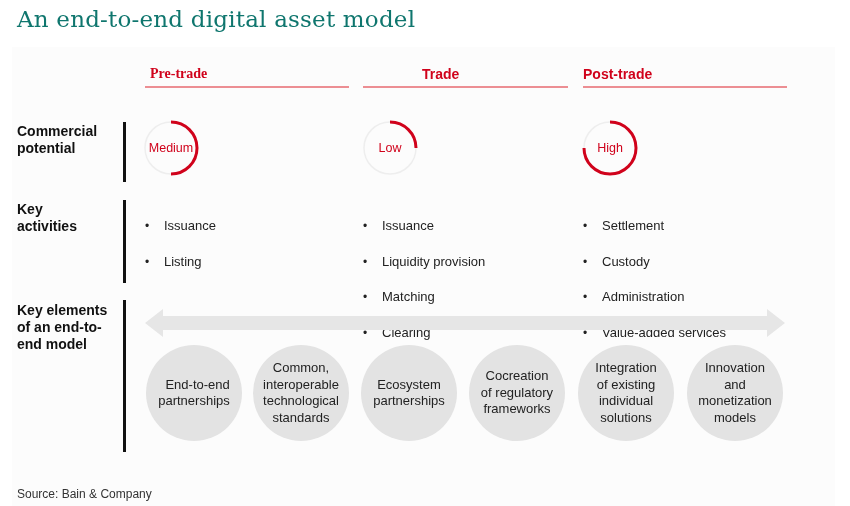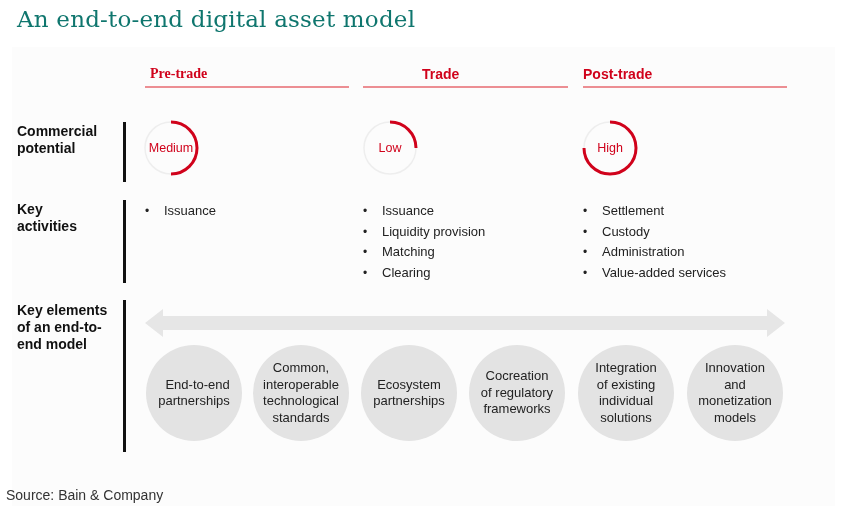--- a/index.html
+++ b/index.html
@@ -10,27 +10,27 @@
   .panel { position: absolute; left: 12px; top: 47px; width: 823px; height: 459px; background: #fcfcfc; }
   .phase { position: absolute; top: 66px; font-size: 14px; font-weight: bold; color: #d0021b; }
   .phase-line { position: absolute; top: 86px; height: 2px; background: #ec8e93; }
   .row-label { position: absolute; left: 17px; font-size: 14px; font-weight: bold; line-height: 17px; color: #111; }
   .vbar { position: absolute; left: 123px; width: 3px; background: #111; }
   .gauge { position: absolute; width: 56px; height: 56px; }
   .gauge svg { position: absolute; left: 0; top: 0; }
   .gauge-label { position: absolute; left: 0; top: 0; width: 56px; height: 56px; line-height: 56px;
                  text-align: center; font-size: 12.5px; color: #d0021b; }
   .bullets { position: absolute; top: 202px; margin: 0; padding: 0; list-style: none; font-size: 13px; color: #222; }
-  .bullets li { height: 20.7px; line-height: 18px; position: relative; padding-left: 20px; }
+  .bullets li { height: 20.7px; line-height: 18px; position: relative; padding-left: 20px; margin-top: 15px; }
   .bullets li::before { content: "\2022"; position: absolute; left: 1px; top: 0; font-size: 12px; }
   .arrow { position: absolute; left: 145px; top: 308px; }
   .element { position: absolute; top: 345px; width: 96px; height: 96px; border-radius: 50%; background: #e3e3e3;
              display: flex; align-items: center; justify-content: center; text-align: center;
              font-size: 13px; line-height: 16.5px; color: #222; }
-  .source { position: absolute; left: 6px; top: 487px; font-size: 14px; color: #333; }
+  .source { position: absolute; left: 17px; top: 487px; font-size: 12px; color: #333; }
 </style>
 </head>
 <body>
 
 <div class="panel"></div>
 
 <div class="title">An end-to-end digital asset model</div>
 
 <div class="phase" style="left:150px;font-family:Liberation Serif, serif;">Pre-trade</div>
 <div class="phase-line" style="left:145px; width:204px;"></div>
@@ -75,20 +75,21 @@
 <div class="gauge" style="left:582px; top:120px;">
   <svg width="56" height="56" viewBox="0 0 56 56">
     <circle cx="28" cy="28" r="26" fill="none" stroke="#eeeeee" stroke-width="1.5"></circle>
     <path d="M28 2 A26 26 0 1 1 2 28" fill="none" stroke="#d0021b" stroke-width="3"></path>
   </svg>
   <div class="gauge-label">High</div>
 </div>
 
 <ul class="bullets" style="left:144px;">
   <li>Issuance</li>
+  <li>Listing</li>
 </ul>
 <ul class="bullets" style="left:362px;">
   <li>Issuance</li>
   <li>Liquidity provision</li>
   <li>Matching</li>
   <li>Clearing</li>
 </ul>
 <ul class="bullets" style="left:582px;">
   <li>Settlement</li>
   <li>Custody</li>

